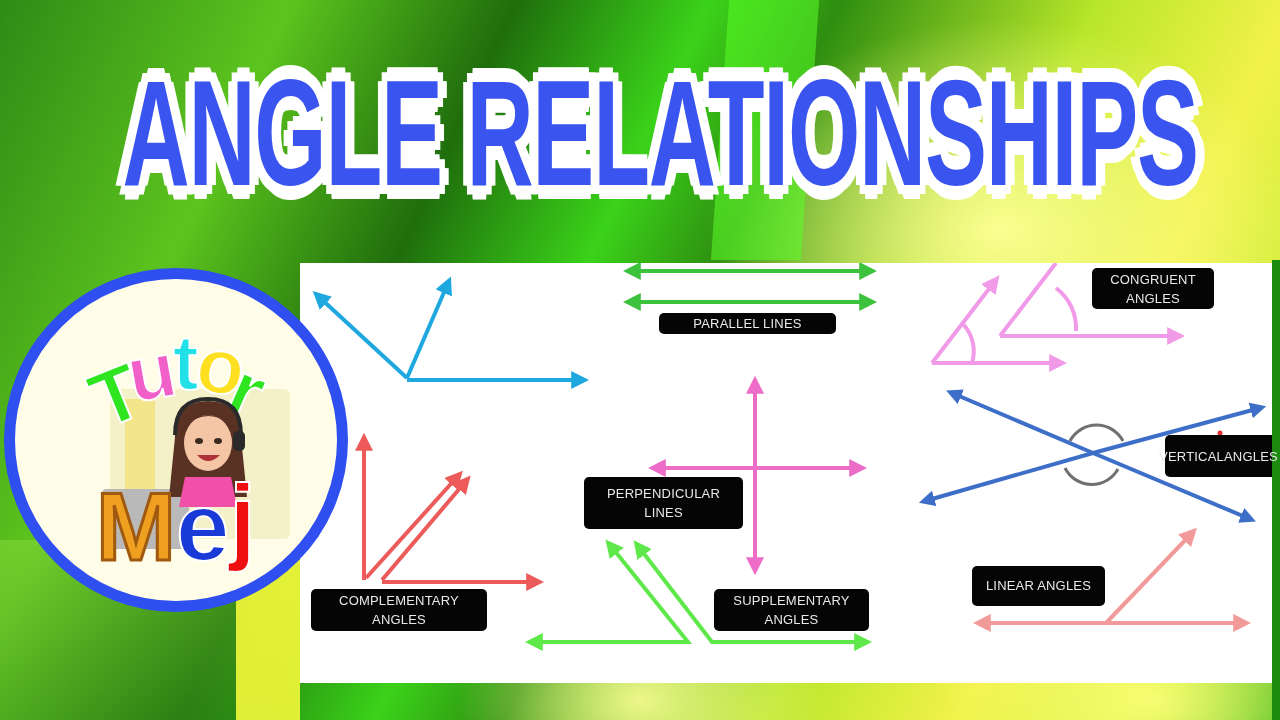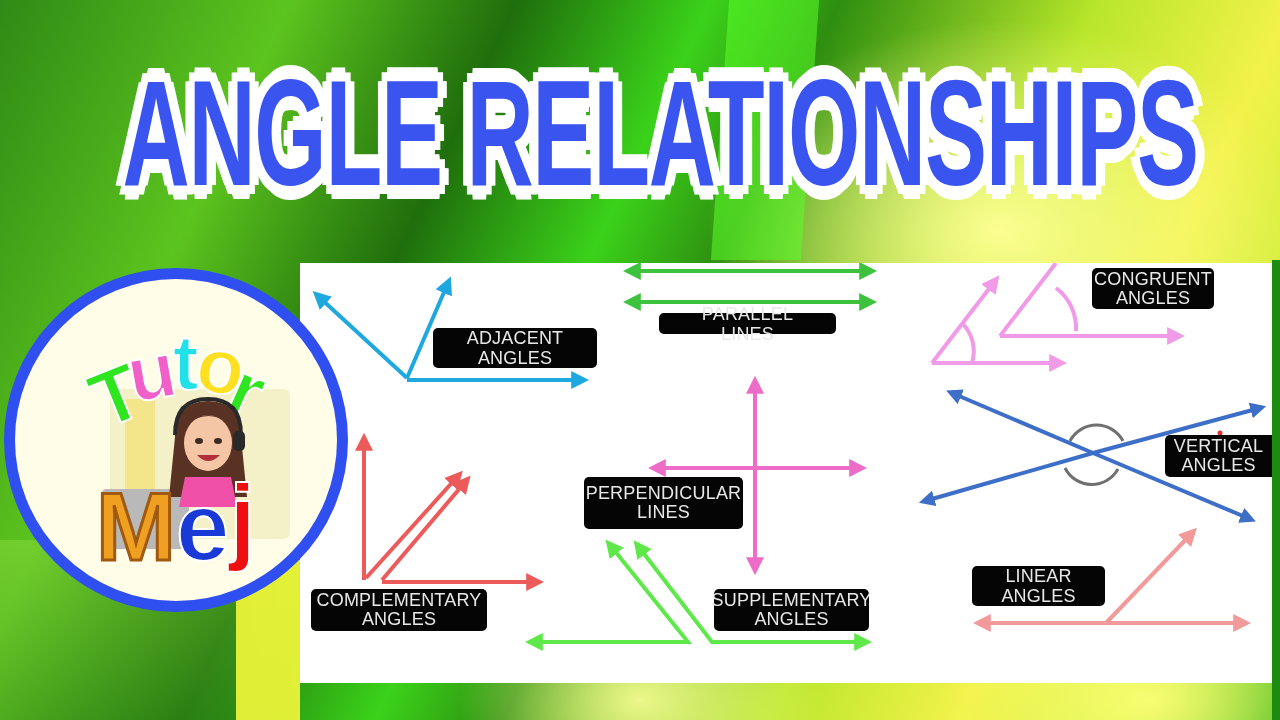--- a/index.html
+++ b/index.html
@@ -40,23 +40,23 @@
 
   
   .panel {
     position: absolute; left: 300px; top: 263px; width: 972px; height: 420px;
     background: #ffffff;
   }
   .diagram { position: absolute; left: 0; top: 0; }
 
   .label {
     position: absolute; background: #050505; color: #e8e8e8;
-    border-radius: 5px; font-size: 18px; line-height: 20px;
+    border-radius: 5px; font-size: 13px; line-height: 20px;
     text-align: center; display: flex; align-items: center; justify-content: center;
-    letter-spacing: 0.2px; padding: 0 22px; box-sizing: border-box;
+    letter-spacing: 0.2px; padding: 0 12px; box-sizing: border-box;
   }
   .label span { display: block; }
 
   
   .logo {
     position: absolute; left: 4px; top: 268px; width: 344px; height: 344px;
     border-radius: 50%; background: #fffde8; border: 11px solid #2f4ff0;
     box-sizing: border-box; overflow: hidden;
   }
   .logo-bg-window { position: absolute; left: 95px; top: 110px; width: 180px; height: 150px; background: #f4f1c8; border-radius: 6px; }
@@ -167,31 +167,28 @@
       <polyline points="565,379 412,379 338,283" marker-start="url(#mS)" marker-end="url(#mS)"></polyline>
     </g>
 
     <g stroke="#f29a9a" stroke-width="4" fill="none">
       <line x1="806" y1="360" x2="680" y2="360" marker-end="url(#mL)"></line>
       <line x1="806" y1="360" x2="944" y2="360" marker-end="url(#mL)"></line>
       <line x1="806" y1="360" x2="892" y2="270" marker-end="url(#mL)"></line>
     </g>
   </svg>
 
-  <div class="label" style="left:133px; top:65px; width:164px; height:40px;">
-    <span>ADJACENT ANGLES</span>
-  </div>
   <div class="label" style="left:359px; top:50px; width:177px; height:21px;">
     <span>PARALLEL LINES</span>
   </div>
   <div class="label" style="left:792px; top:5px; width:122px; height:41px; flex-direction:column; line-height:19px;">
     <span>CONGRUENT</span>
     <span>ANGLES</span>
   </div>
-  <div class="label" style="left:865px; top:172px; width:107px; height:42px; flex-direction:column; line-height:19px; border-radius:5px 0 0 5px;text-align:center;">
+  <div class="label" style="left:865px; top:172px; width:107px; height:42px; flex-direction:row; line-height:19px; border-radius:5px 0 0 5px;text-align:center;">
     <span>VERTICAL</span>
     <span>ANGLES</span>
   </div>
   <div class="label" style="left:284px; top:214px; width:159px; height:52px; flex-direction:column; line-height:19px;">
     <span>PERPENDICULAR</span>
     <span>LINES</span>
   </div>
   <div class="label" style="left:11px; top:326px; width:176px; height:42px; flex-direction:column; line-height:19px;align-items:center;">
     <span>COMPLEMENTARY</span>
     <span>ANGLES</span>

